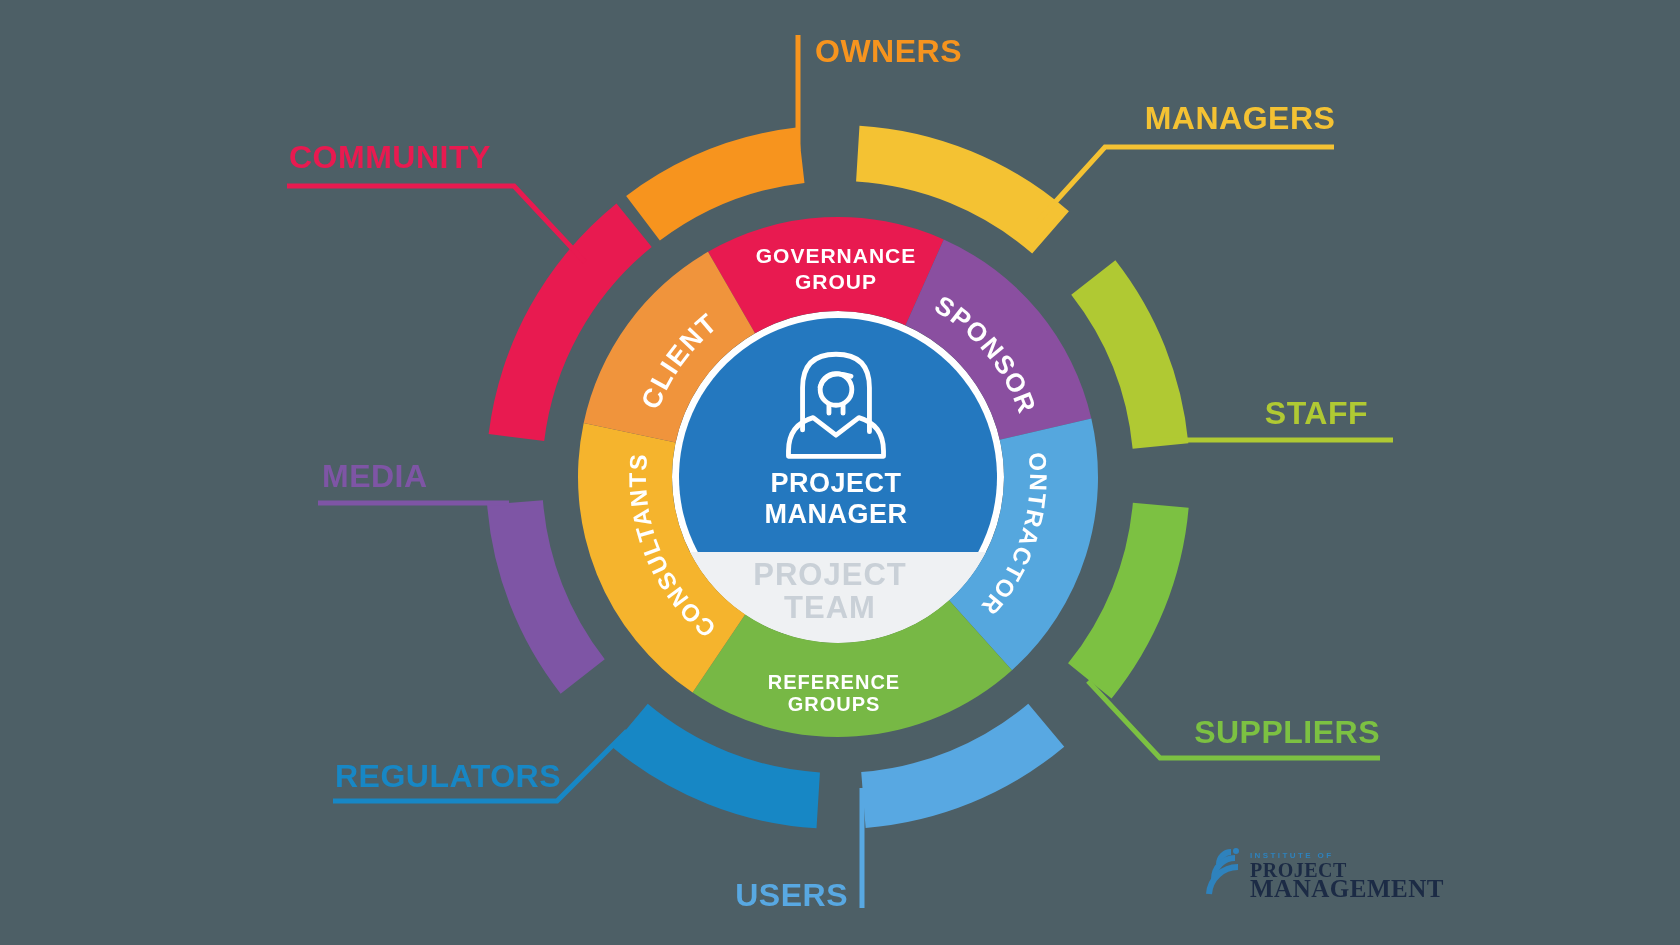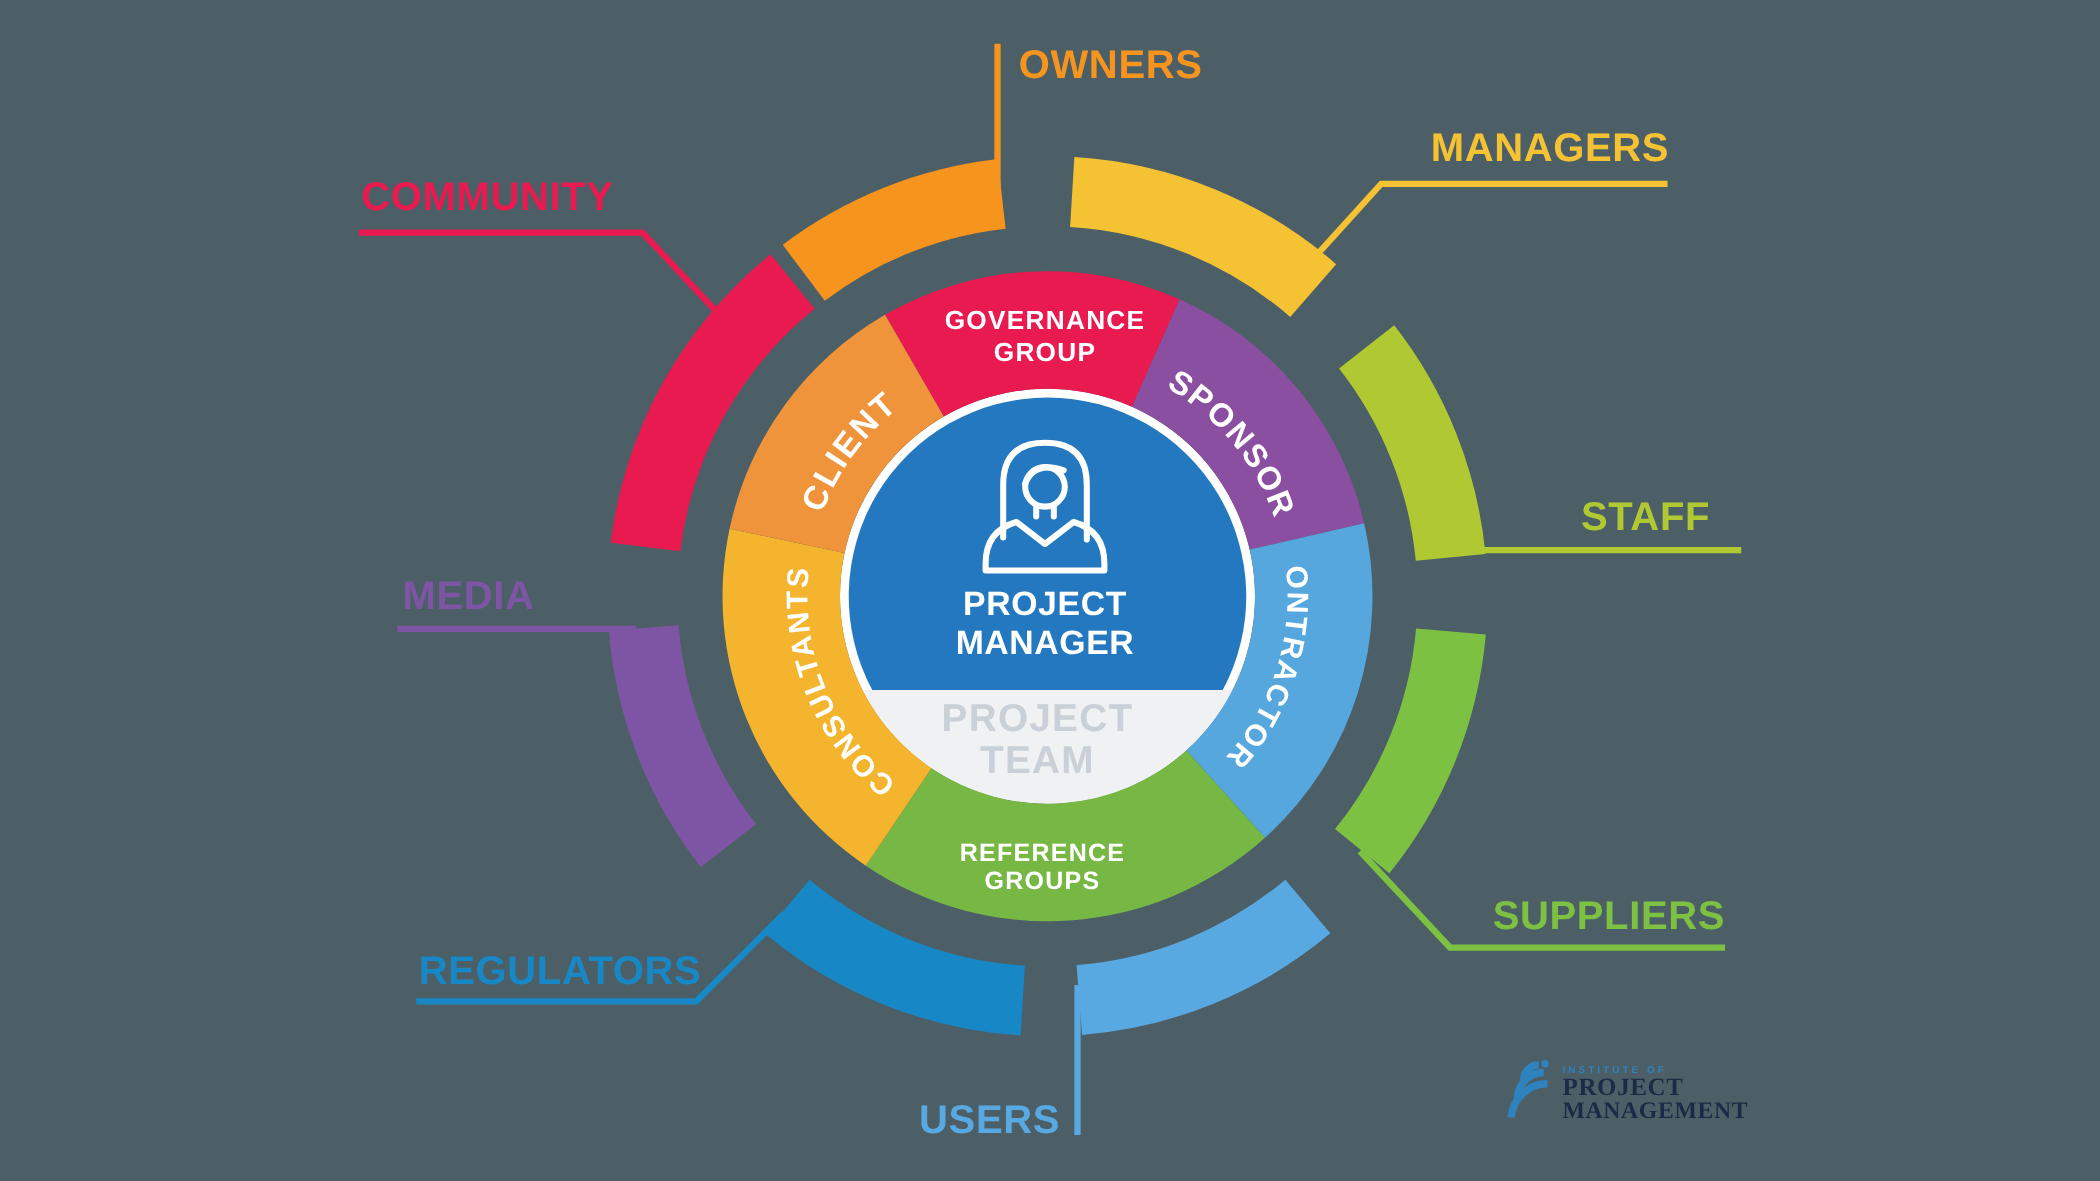--- a/index.html
+++ b/index.html
@@ -14,21 +14,21 @@
   .logo-text { display:flex; flex-direction:column; }
   .logo-inst {
     font-weight:700; font-size:8px; letter-spacing:2.4px; color:#2e82bd;
     text-transform:uppercase; line-height:10px; margin-top:2px;
   }
   .logo-line1, .logo-line2 {
     font-family:"Liberation Serif", serif; font-weight:700; color:#1c2b45;
     text-transform:uppercase; letter-spacing:0.5px;
   }
   .logo-line1 { font-size:20px; line-height:19px; }
-  .logo-line2 { font-size:19px; line-height:18px; }
+  .logo-line2 { font-size:25px; line-height:18px; }
 </style>
 </head>
 <body>
 
 <div class="stage">
   <svg id="wheel-svg" width="1680" height="945" viewBox="0 0 1680 945">
       <defs>
         <path id="lblarc-sponsor" d="M 928.14 307.47 A 192 192 0 0 1 1021.61 420.86" fill="none"></path>
         <path id="lblarc-contractors" d="M 1027.64 446.96 A 192 192 0 0 1 976.11 610.37" fill="none"></path>
         <path id="lblarc-consultants" d="M 719.79 628.3 A 192 192 0 0 1 647.87 450.28" fill="none"></path>

